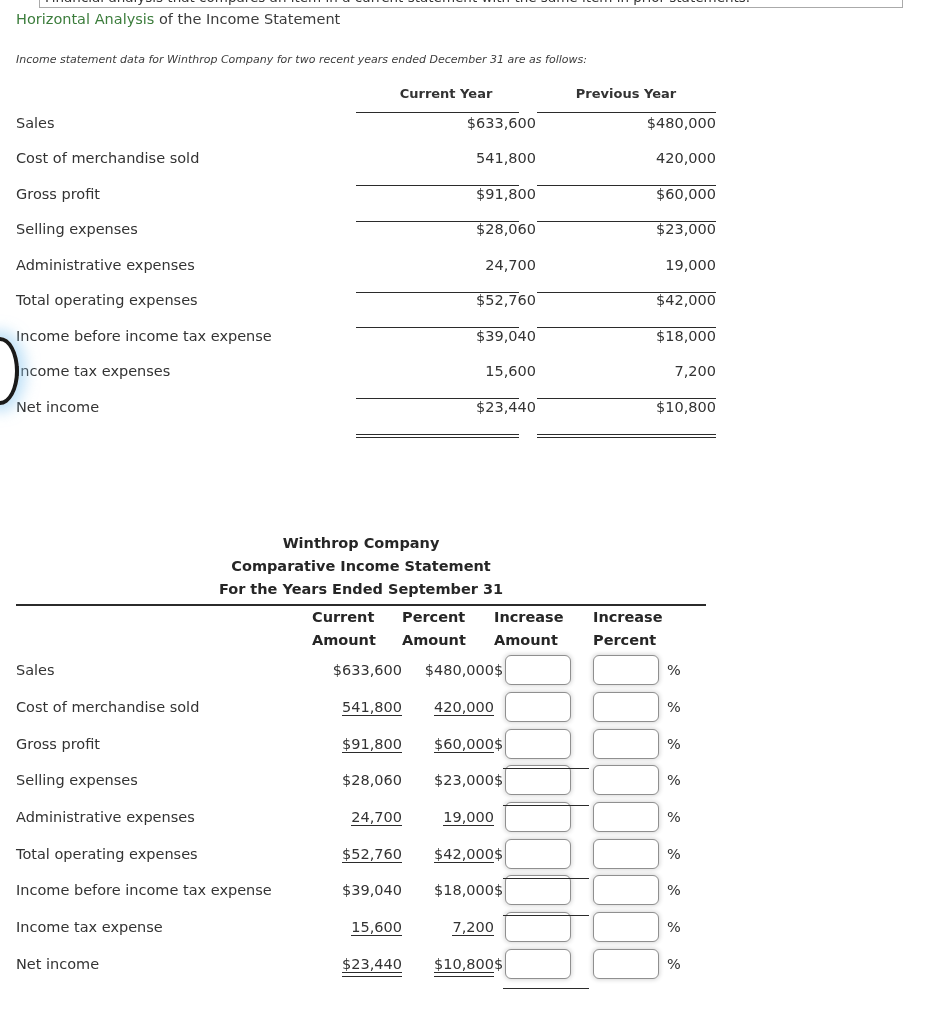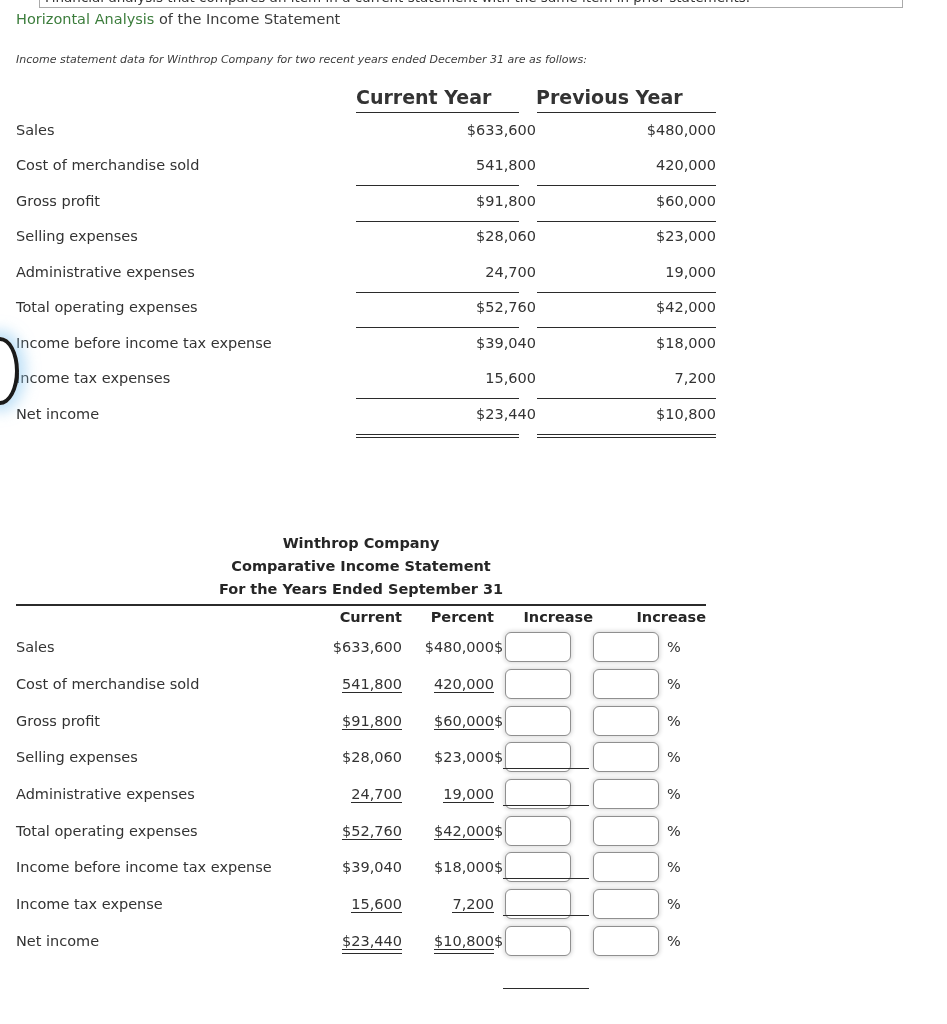--- a/index.html
+++ b/index.html
@@ -57,23 +57,23 @@
     width: 700px;
     border-collapse: collapse;
     font-size: 14.5px;
     color: #333;
   }
   .tbl1 th, .tbl1 td { padding: 0; }
   .tbl1 .c-label { width: 340px; text-align: left; }
   .tbl1 .c-num  { width: 180px; text-align: right; }
   .tbl1 thead th.c-num {
     font-weight: bold;
-    font-size: 19px;
+    font-size: 13px;
     padding-bottom: 4px;
-    text-align: left;
+    text-align: center;
   }
   .cellpad { height: 35.5px; vertical-align: middle; }
   .lbl { padding-left: 4px; }
   .amt { padding-right: 6px; }
 
   
   .r1 { position: absolute; border-top: 1.6px solid #2b2b2b; height: 0; }
   .r1d { position: absolute; height: 4px; border-top: 1.6px solid #2b2b2b; border-bottom: 1.6px solid #2b2b2b; }
 
   
@@ -118,21 +118,21 @@
     color: #333;
     table-layout: fixed;
   }
   .tbl2 col.c0 { width: 296px; }
   .tbl2 col.c1 { width: 90px; }
   .tbl2 col.c2 { width: 92px; }
   .tbl2 col.c3 { width: 99px; }
   .tbl2 col.c4 { width: 113px; }
   .tbl2 thead td {
     font-weight: bold;
-    text-align: right;
+    text-align: left;
     vertical-align: bottom;
     line-height: 23px;
     padding: 0;
     color: #262626;
   }
   .tbl2 tbody td { padding: 0; height: 36.7px; vertical-align: middle; }
   .t2lbl { padding-left: 14px; text-align: left; white-space: nowrap; }
   .t2num { text-align: right; padding-right: 2px; white-space: nowrap; }
   .t2inp { text-align: left; }
   .t2pct { text-align: left; }
@@ -272,20 +272,27 @@
           <col class="c4">
       </colgroup>
       <thead>
         <tr>
           <td></td>
           <td>Current</td>
           <td>Percent</td>
           <td>Increase</td>
           <td>Increase</td>
         </tr>
+        <tr>
+          <td></td>
+          <td>Amount</td>
+          <td>Amount</td>
+          <td>Amount</td>
+          <td>Percent</td>
+        </tr>
       </thead>
       <tbody id="t2body">
           <tr>
             <td class="t2lbl">Sales</td>
             <td class="t2num"><span>$633,600</span></td>
             <td class="t2num"><span>$480,000</span></td>
             <td class="t2inp"><span class="dollar">$</span><input type="text" class="cell" style=""></td>
             <td class="t2pct"><input type="text" class="cell" style=""><span class="pctsym">%</span></td>
           </tr>
           <tr>

